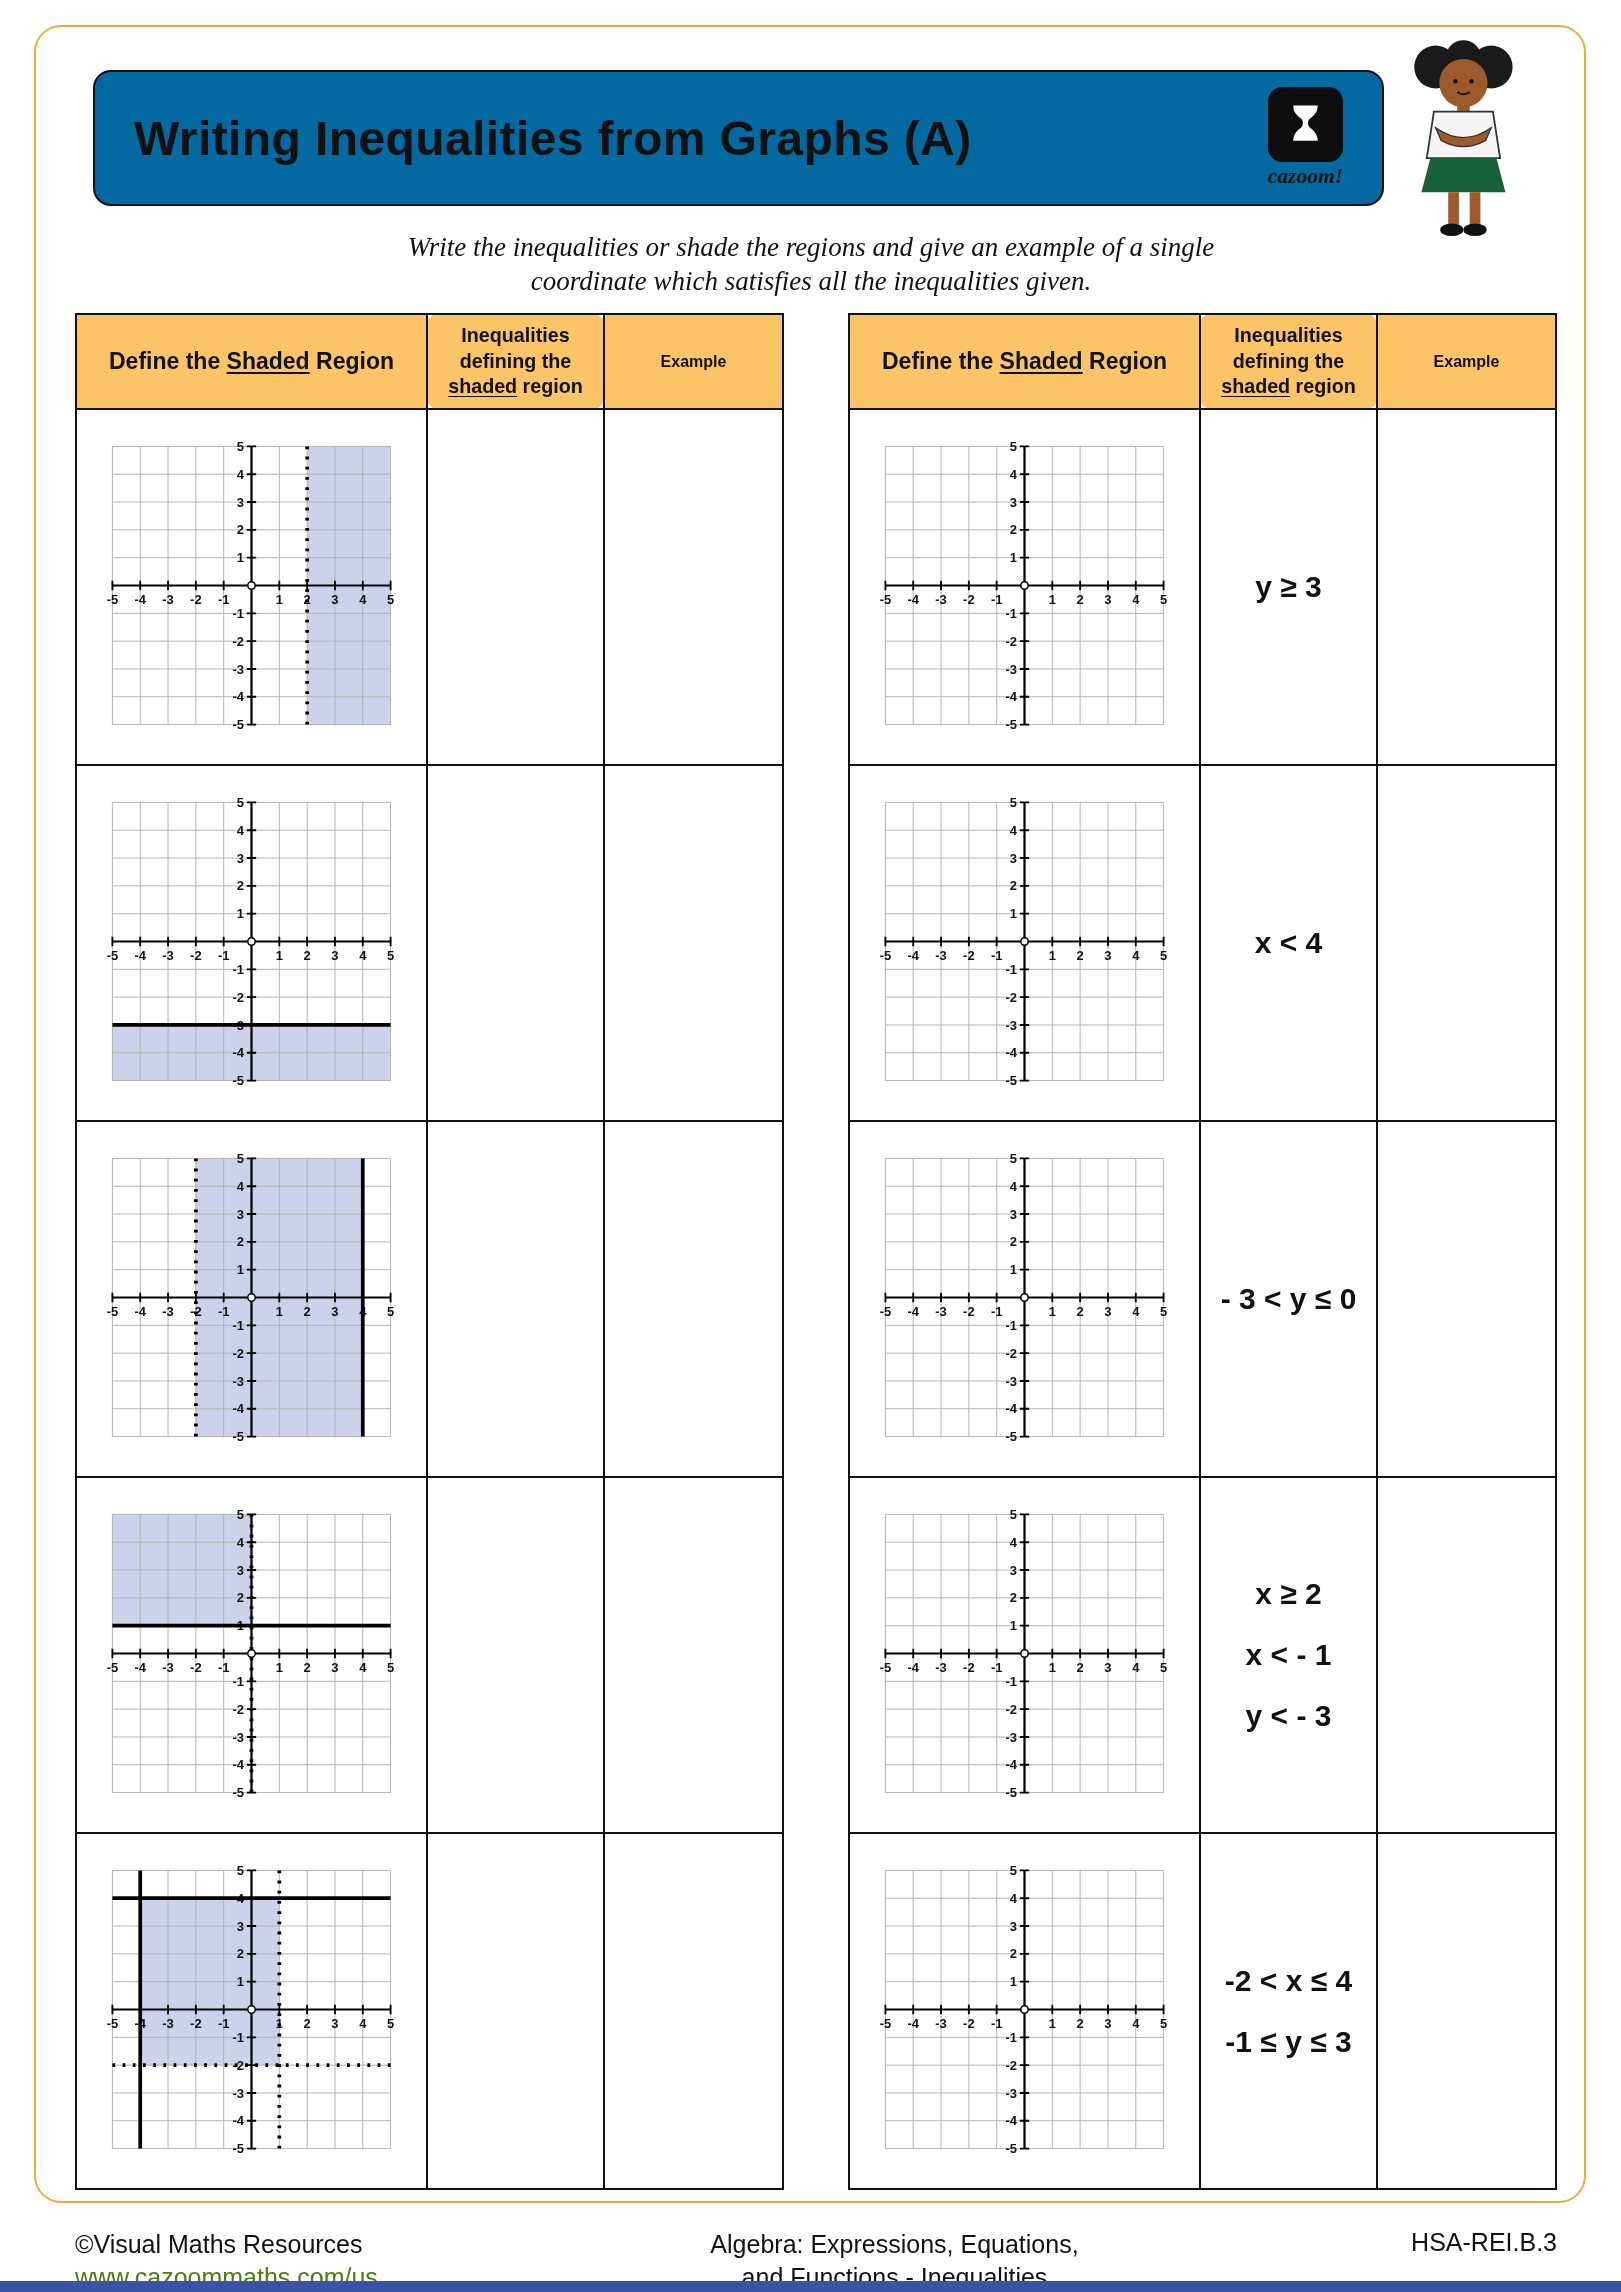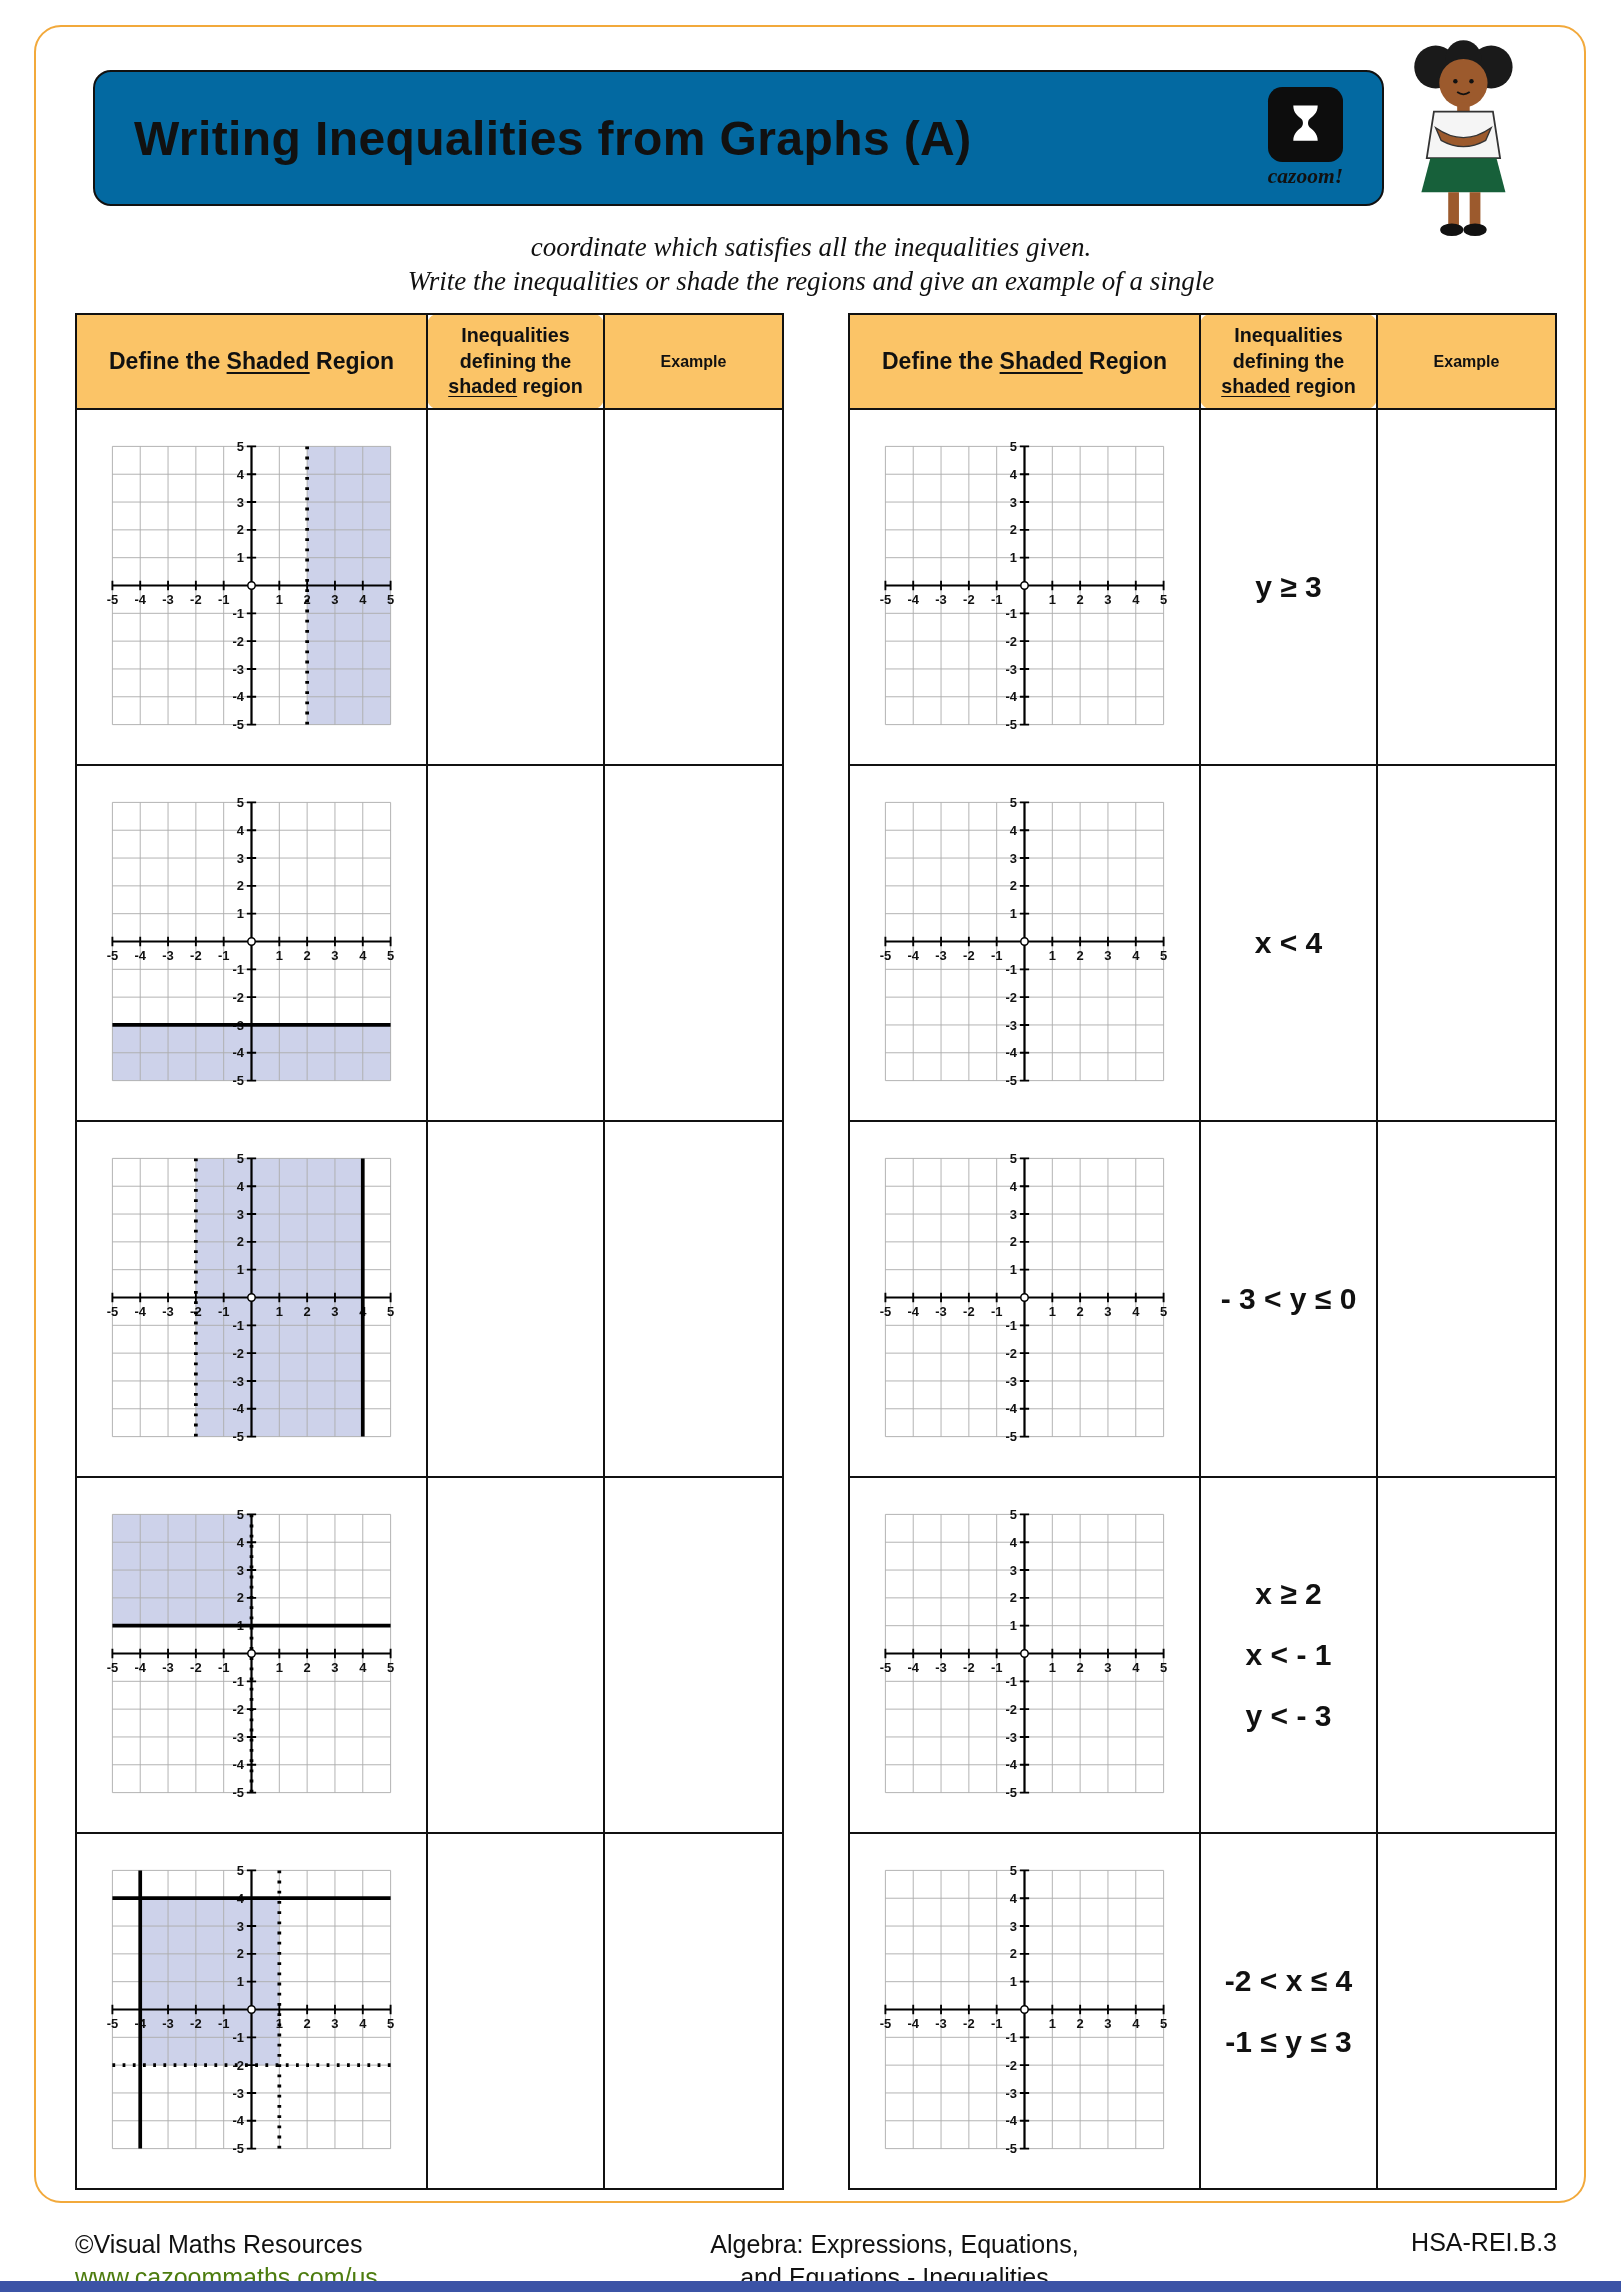--- a/index.html
+++ b/index.html
@@ -88,22 +88,22 @@
     <rect x="88" y="172" width="12" height="38" fill="#9c5a2d"></rect>
     <ellipse cx="68" cy="214" rx="13" ry="7" fill="#111"></ellipse>
     <ellipse cx="94" cy="214" rx="13" ry="7" fill="#111"></ellipse>
     <circle cx="72" cy="48" r="2.5" fill="#111"></circle>
     <circle cx="90" cy="48" r="2.5" fill="#111"></circle>
     <path d="M74 60 q7 5 14 0" stroke="#111" stroke-width="2" fill="none"></path>
   </svg>
 </div>
 
 <div class="instructions">
+  <div>Write the inequalities or shade the regions and give an example of a single</div>
   <div>coordinate which satisfies all the inequalities given.</div>
-  <div>Write the inequalities or shade the regions and give an example of a single</div>
 </div>
 
 <div class="tables-wrap">
 
   <table class="wtable">
     <colgroup>
         <col style="width:351px">
         <col style="width:177px">
         <col style="width:179px">
       </colgroup>
@@ -465,19 +465,19 @@
 
 </div>
 
 <div class="footer">
   <div class="f-left">
     <div>©Visual Maths Resources</div>
     <div class="f-link">www.cazoommaths.com/us</div>
   </div>
   <div class="f-center">
     <div>Algebra: Expressions, Equations,</div>
-    <div>and Equations - Inequalities</div>
+    <div>and Functions - Inequalities</div>
   </div>
   <div class="f-right">HSA-REI.B.3</div>
 </div>
 
 <div class="bottom-bar" style="background: rgb(59, 83, 166);"></div>
 
 
 </body></html>

